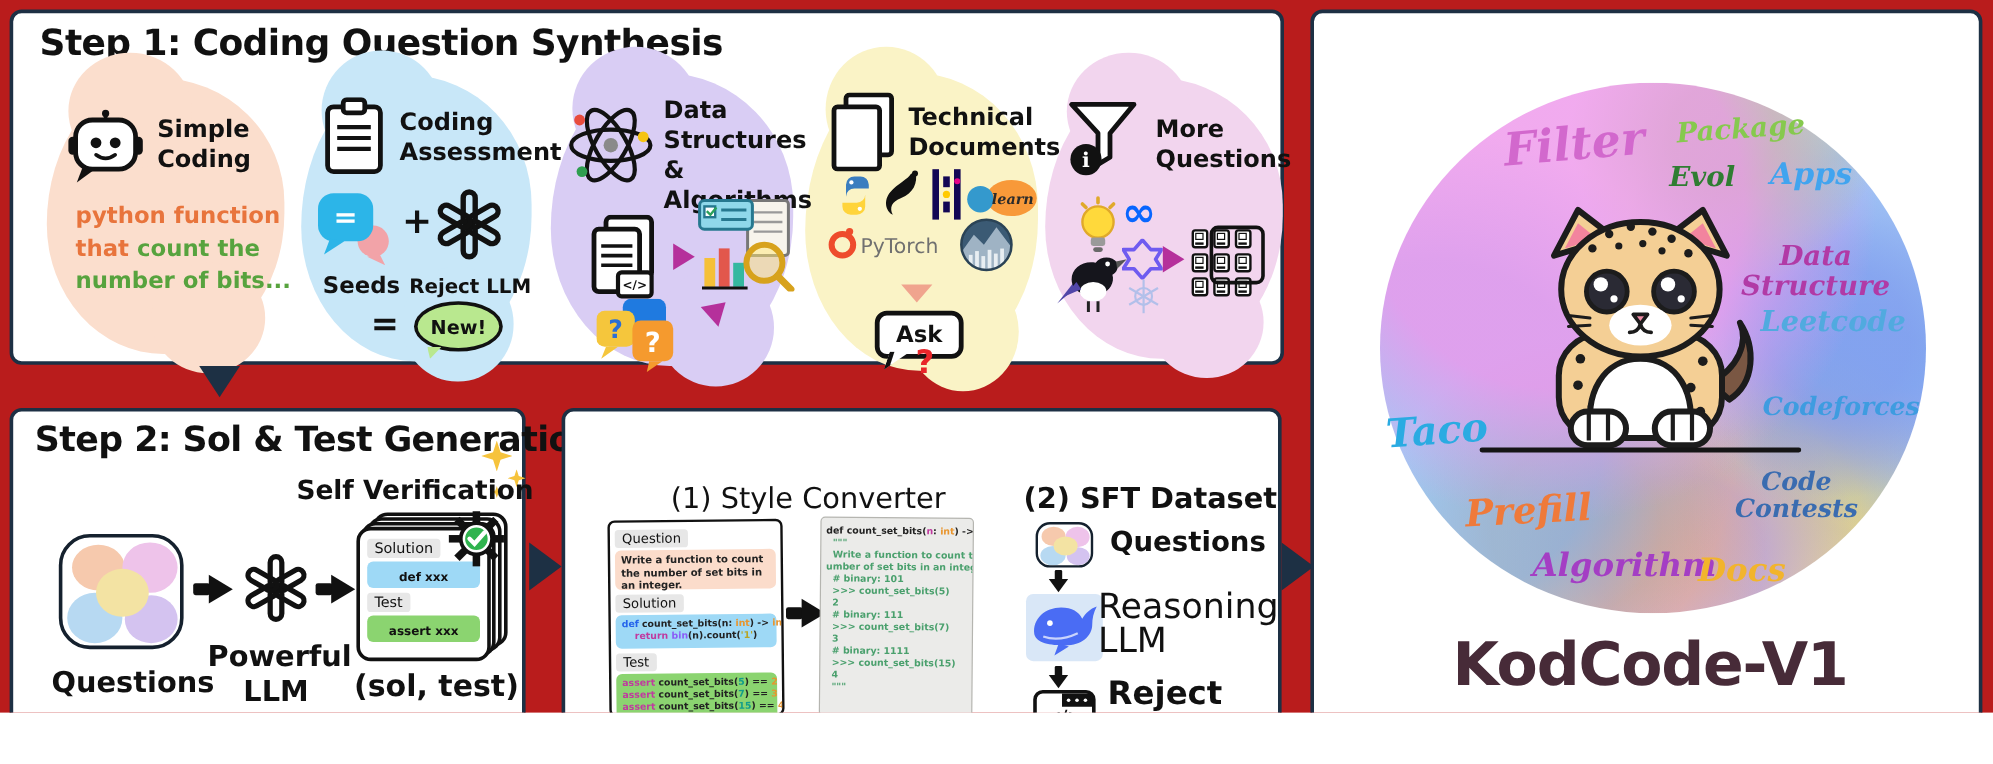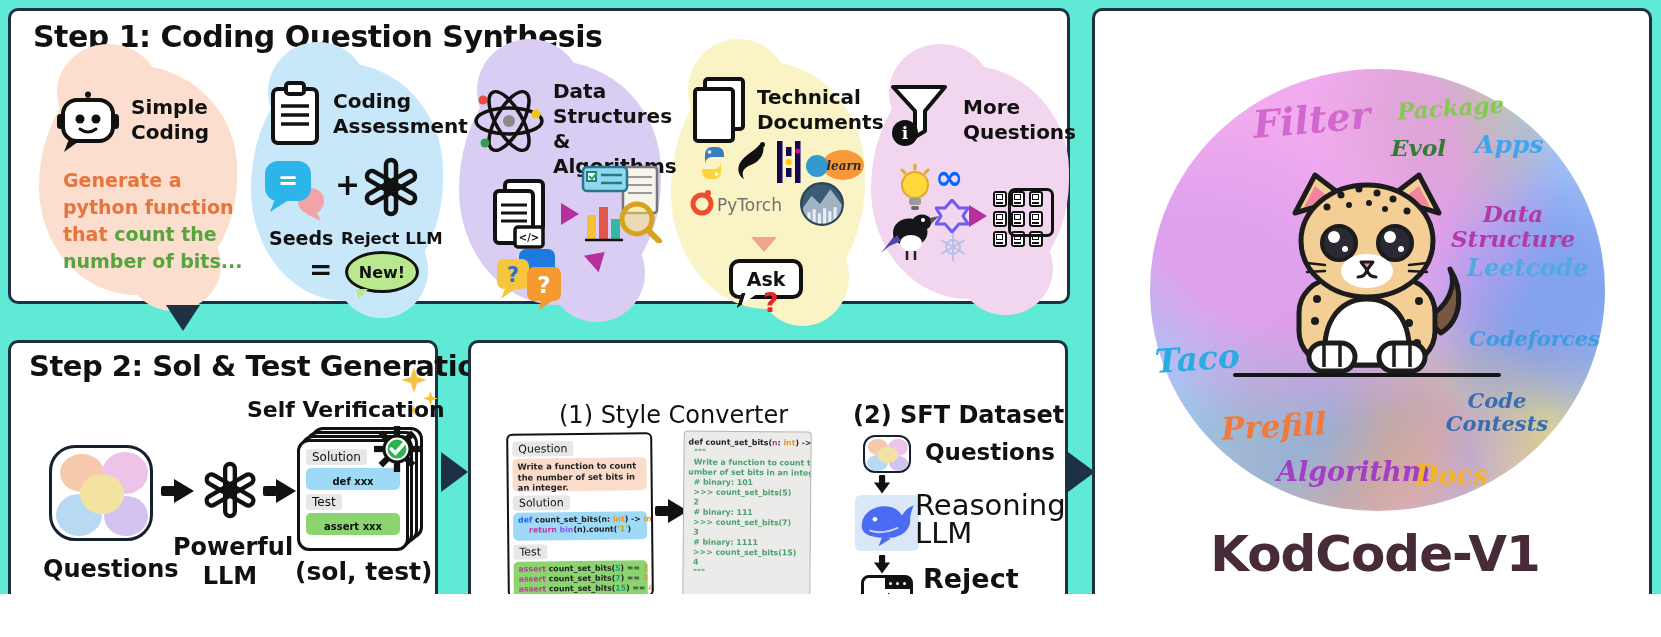--- a/index.html
+++ b/index.html
@@ -1,16 +1,16 @@
 <!DOCTYPE html>
 <html><head>
 <meta charset="utf-8">
 <style>
   html,body{margin:0;padding:0;background:#fff}
-  #canvas{position:relative;width:1661px;height:594px;background:#5eead4;overflow:hidden;
+  #canvas{position:relative;width:1661px;height:594px;background:#b91c1c;overflow:hidden;
           font-family:"DejaVu Sans","Liberation Sans",sans-serif;color:#111}
   .abs{position:absolute}
   .panel{position:absolute;background:#fff;border:3.5px solid #1d3044;border-radius:10px;box-sizing:border-box}
   .ptitle{position:absolute;font-weight:700;letter-spacing:-.5px;white-space:nowrap}
   .pre{white-space:pre-line}
   .nowrap{white-space:nowrap}
 
   
   .cloud{position:absolute;border-radius:46% 54% 50% 50%/54% 46% 52% 48%}
   .cloud::before,.cloud::after{content:"";position:absolute;background:inherit;border-radius:50%}
@@ -81,21 +81,20 @@
         <rect x="8" y="9" width="50" height="41" rx="14" fill="#fff" stroke="#111" stroke-width="4"></rect>
         <rect x="2" y="23" width="7" height="15" rx="3.5" fill="#111"></rect>
           <rect x="57" y="23" width="7" height="15" rx="3.5" fill="#111"></rect>
         <circle cx="25" cy="28" r="4.5" fill="#111"></circle>
           <circle cx="41" cy="28" r="4.5" fill="#111"></circle>
         <path d="M25 38 Q33 44 41 38" stroke="#111" stroke-width="3" fill="none" stroke-linecap="round"></path>
       </svg>
       <div class="clabel" style="left:92px;top:30px">Simple
 Coding</div>
       <div class="prompt abs" style="left:24px;top:102px">
-          <div class="code-line"><span class="tok-o">Generate a</span></div>
           <div class="code-line"><span class="tok-o">python function</span></div>
           <div class="code-line"><span class="tok-o">that </span><span class="tok-g">count the</span></div>
           <div class="code-line"><span class="tok-g">number of bits...</span></div>
         </div>
     </div>
 
     <div class="cloud" style="left:240px;top:52px;width:192px;height:238px;background:#c8e7f8">
       <svg class="abs" style="left:16px;top:18px" width="56" height="66" viewBox="0 0 56 66">
         <rect x="6" y="8" width="44" height="54" rx="5" fill="#fff" stroke="#111" stroke-width="4"></rect>
         <rect x="19" y="2" width="18" height="11" rx="3" fill="#fff" stroke="#111" stroke-width="4"></rect>

